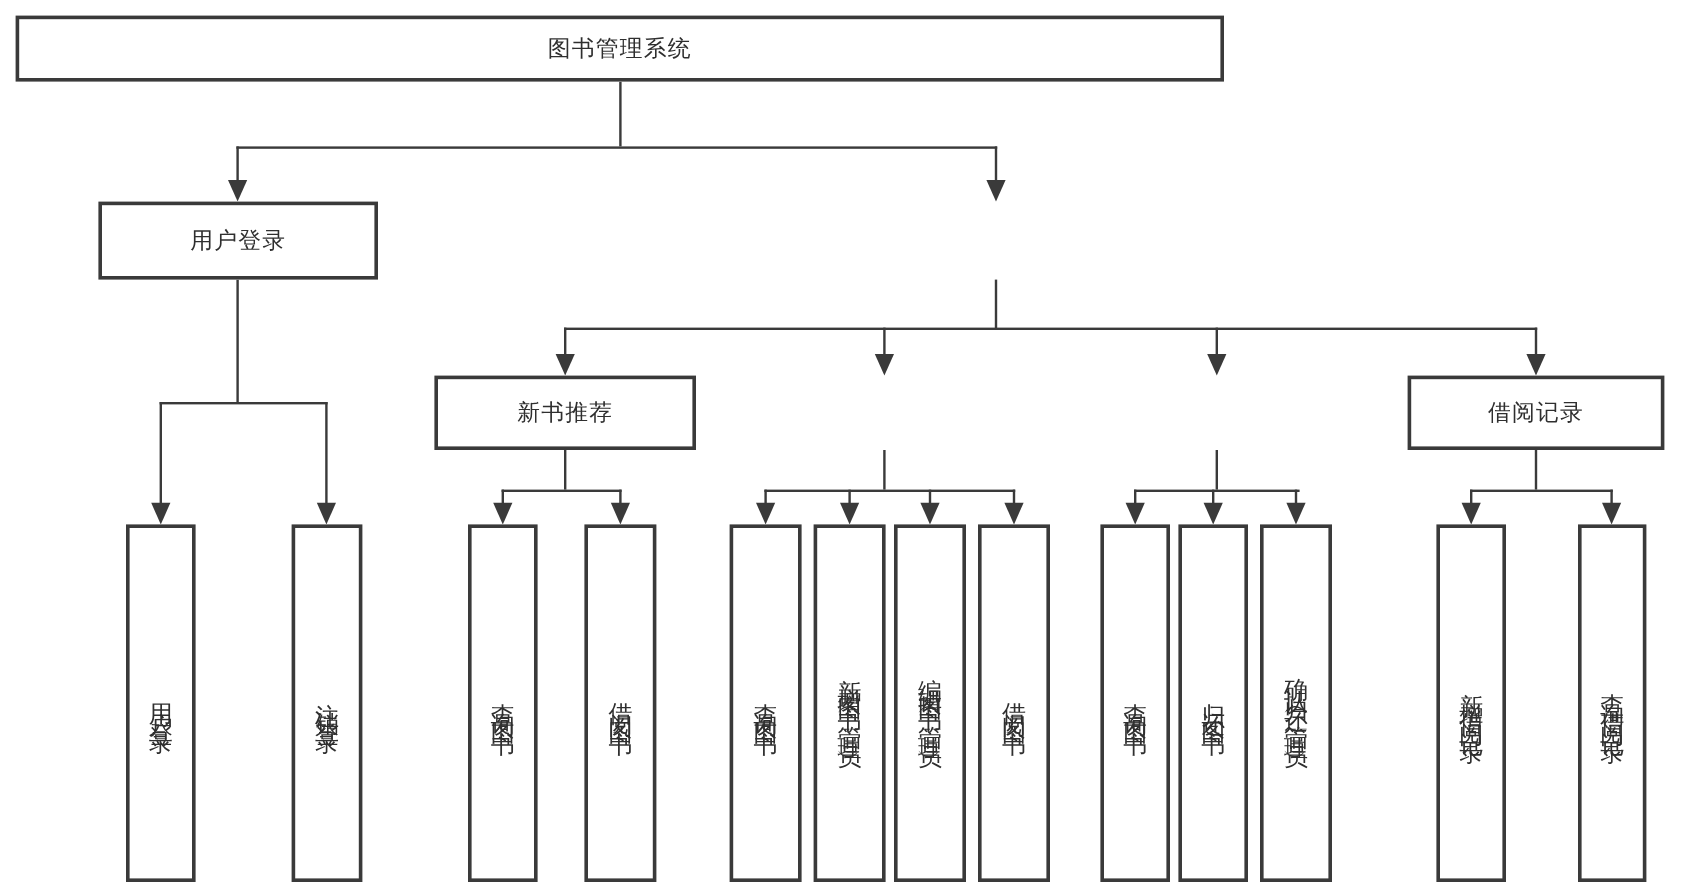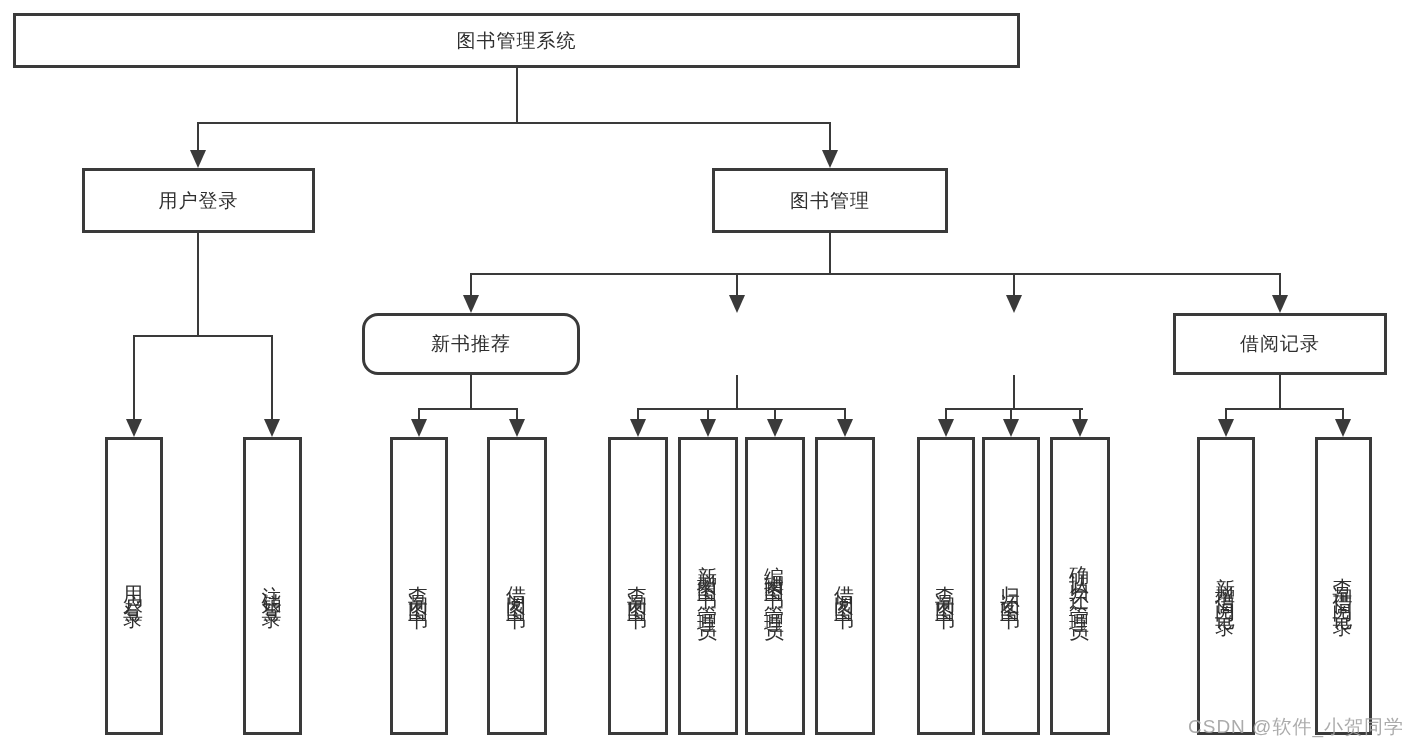--- a/index.html
+++ b/index.html
@@ -37,21 +37,21 @@
     font-size:19px;color:var(--text);letter-spacing:1px;white-space:nowrap;
   }
   .vtext{
     writing-mode:vertical-rl;
     font-size:20px;color:var(--text);letter-spacing:8px;
     white-space:nowrap;
   }
   .root-box{left:13px;top:13px;width:1007px;height:55px;}
   .lvl2-a{left:82px;top:168px;width:233px;height:65px;}
   .lvl2-b{left:712px;top:168px;width:236px;height:65px;}
-  .lvl3-a{left:362px;top:313px;width:218px;height:62px;border-radius:16px;}
+  .lvl3-a{left:362px;top:313px;width:218px;height:62px;}
   .lvl3-b{left:632px;top:313px;width:210px;height:62px;}
   .lvl3-c{left:903px;top:313px;width:222px;height:62px;}
   .lvl3-d{left:1173px;top:313px;width:214px;height:62px;}
   .leaf{top:437px;height:298px;position:absolute;}
   .watermark{
     position:absolute;left:1188px;top:714px;z-index:5;
     font-size:19px;color:rgba(162,162,162,0.9);
     letter-spacing:1px;white-space:nowrap;
   }
 </style>
@@ -119,23 +119,20 @@
   <div class="arrow" style="left:1218px;top:419px;"></div>
   <div class="arrow" style="left:1335px;top:419px;"></div>
 
   <div class="node root-box">
     <span class="htext">图书管理系统</span>
   </div>
 
   <div class="node lvl2-a">
     <span class="htext">用户登录</span>
   </div>
-  <div class="node lvl2-b">
-    <span class="htext">图书管理</span>
-  </div>
 
   <div class="node lvl3-a">
     <span class="htext">新书推荐</span>
   </div>
   <div class="node lvl3-d">
     <span class="htext">借阅记录</span>
   </div>
 
   <div class="node leaf" style="left:105px;width:58px;">
     <span class="vtext">用户登录</span>
@@ -174,15 +171,14 @@
     <span class="vtext">确认归还（管理员）</span>
   </div>
 
   <div class="node leaf" style="left:1197px;width:58px;">
     <span class="vtext">新增借阅记录</span>
   </div>
   <div class="node leaf" style="left:1315px;width:57px;">
     <span class="vtext">查询借阅记录</span>
   </div>
 
-  <div class="watermark">CSDN @软件_小贺同学</div>
 
 </div>
 
 </body></html>

